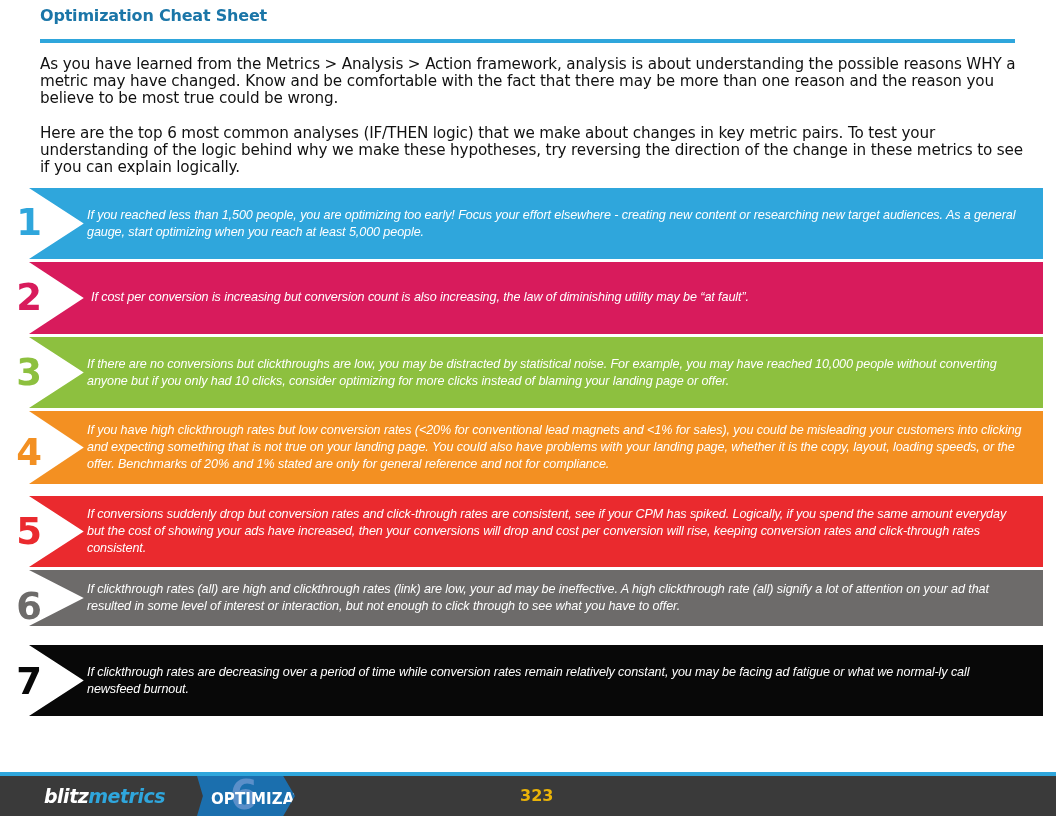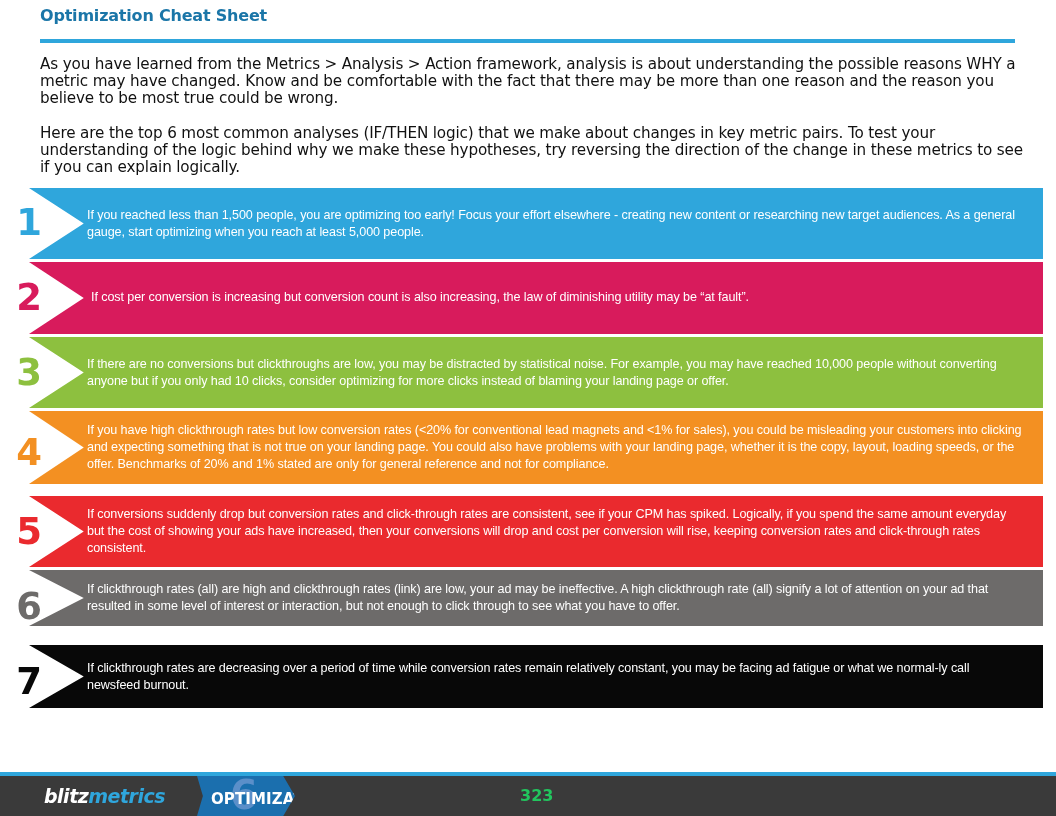--- a/index.html
+++ b/index.html
@@ -19,20 +19,21 @@
     position: absolute; left: 40px; width: 985px;
     font-family: "DejaVu Sans", sans-serif; font-size: 15.2px; line-height: 17px;
     color: #111111; letter-spacing: -0.15px;
   }
   .intro.p1 { top: 56px; }
   .intro.p2 { top: 125px; }
 
   .band {
     position: absolute; left: 29px; width: 1014px;
     clip-path: polygon(0 0, 100% 0, 100% 100%, 0 100%, 5.4% 50%);
+    font-style: italic;
   }
   .band-text {
     position: absolute; left: 58px; right: 18px; top: 50%; transform: translateY(-50%);
     font-family: "Liberation Sans", sans-serif; font-size: 12.6px; line-height: 17.4px;
     color: #ffffff; letter-spacing: -0.1px;
   }
   .band-number {
     position: absolute; left: 15px; width: 28px; text-align: center;
     font-family: "DejaVu Sans", sans-serif; font-weight: bold;
     font-size: 37px; line-height: 40px;
@@ -62,21 +63,21 @@
     color: #5b8fc9; line-height: 44px;
   }
   .section-label {
     position: absolute; left: 14px; top: 14px;
     font-family: "DejaVu Sans", sans-serif; font-weight: bold; font-size: 15px;
     color: #ffffff; letter-spacing: 0.1px;
   }
   .page-num {
     position: absolute; left: 520px; top: 10px;
     font-family: "DejaVu Sans", sans-serif; font-weight: bold; font-size: 16px;
-    color: #22c55e;
+    color: #eab308;
   }
 </style>
 </head>
 <body>
 
 <h1 class="title">Optimization Cheat Sheet</h1>
 <div class="title-rule"></div>
 
 <p class="intro p1">As you have learned from the Metrics &gt; Analysis &gt; Action framework, analysis is about understanding the possible reasons WHY a metric may have changed. Know and be comfortable with the fact that there may be more than one reason and the reason you believe to be most true could be wrong.</p>
 <p class="intro p2">Here are the top 6 most common analyses (IF/THEN logic) that we make about changes in key metric pairs. To test your understanding of the logic behind why we make these hypotheses, try reversing the direction of the change in these metrics to see if you can explain logically.</p>
@@ -105,21 +106,21 @@
 <div class="band" style="top:496px;height:71px;background:#ea2a2e;">
   <p class="band-text">If conversions suddenly drop but conversion rates and click-through rates are consistent, see if your CPM has spiked. Logically, if you spend the same amount everyday but the cost of showing your ads have increased, then your conversions will drop and cost per conversion will rise, keeping conversion rates and click-through rates consistent.</p>
 </div>
 
 <div class="band-number" style="top:587px;color:#6d6b6a;">6</div>
 <div class="band" style="top:570px;height:56px;background:#6d6b6a;">
   <p class="band-text">If clickthrough rates (all) are high and clickthrough rates (link) are low, your ad may be ineffective. A high clickthrough rate (all) signify a lot of attention on your ad that resulted in some level of interest or interaction, but not enough to click through to see what you have to offer.</p>
 </div>
 
 <div class="band-number" style="top:662px;color:#080808;">7</div>
-<div class="band" style="top:645px;height:63px;background:#080808;">
+<div class="band" style="top:645px;height:71px;background:#080808;">
   <p class="band-text">If clickthrough rates are decreasing over a period of time while conversion rates remain relatively constant, you may be facing ad fatigue or what we normal-ly call newsfeed burnout.</p>
 </div>
 
 <div class="footer-rule"></div>
 <div class="footer">
   <div class="logo">
     <span class="l1">blitz</span><span class="l2">metrics</span>
   </div>
   <div class="section-tag">
     <span class="section-num">6</span>

